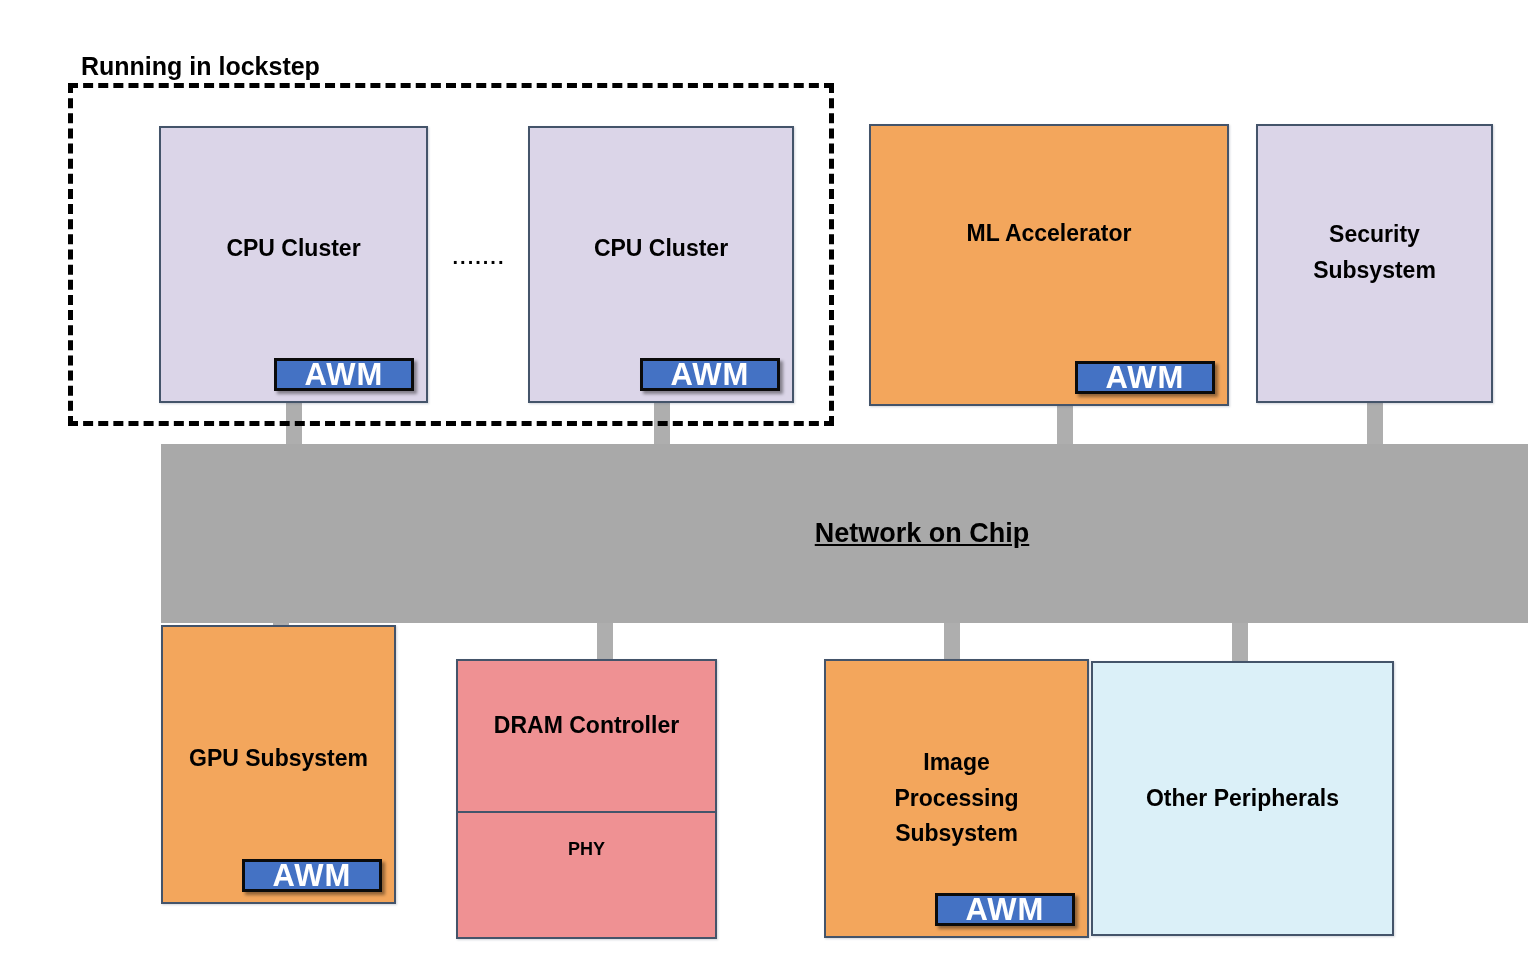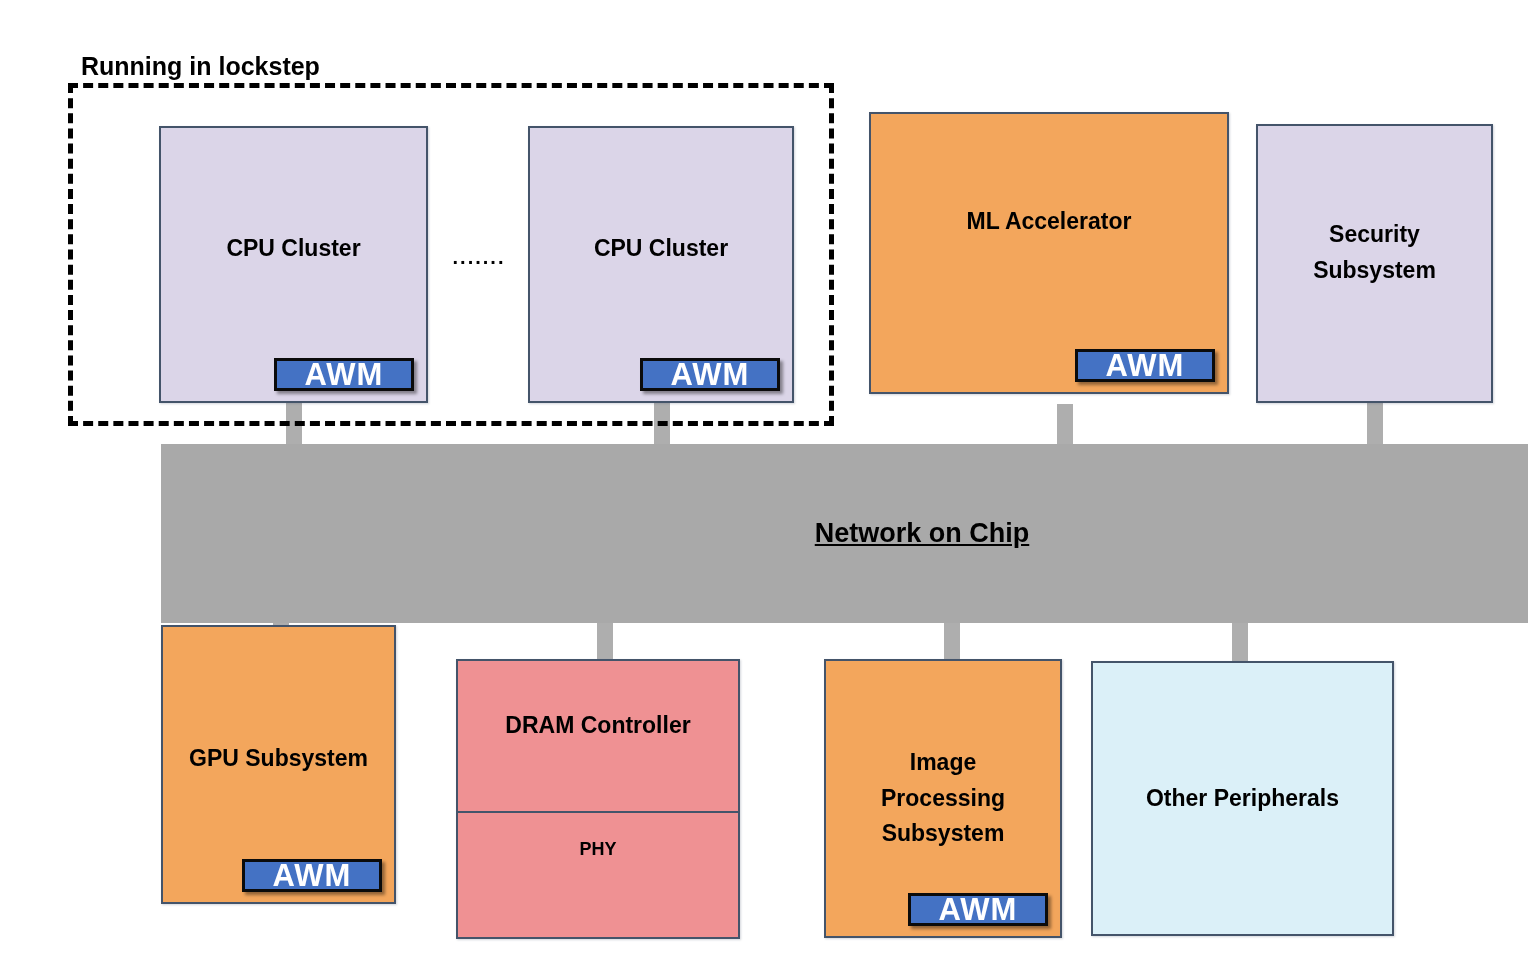--- a/index.html
+++ b/index.html
@@ -128,48 +128,48 @@
     <div class="awm-badge">AWM</div>
   </div>
 
   <div class="dots">.......</div>
 
   <div class="box lavender" style="left:512px;top:110px;width:266px;height:277px;">
     <div class="box-label pb40">CPU Cluster</div>
     <div class="awm-badge">AWM</div>
   </div>
 
-  <div class="box orange" style="left:853px;top:96px;width:360px;height:282px;">
+  <div class="box orange" style="left:853px;top:108px;width:360px;height:282px;">
     <div class="box-label pb70">ML Accelerator</div>
     <div class="awm-badge">AWM</div>
   </div>
 
   <div class="box lavender" style="left:1240px;top:108px;width:237px;height:279px;">
     <div class="box-label pb30 w-narrow">Security Subsystem</div>
   </div>
 
   <div class="noc-bar">
     <div class="noc-label">Network on Chip</div>
   </div>
 
   <div class="box orange" style="left:145px;top:609px;width:235px;height:279px;">
     <div class="box-label pb20">GPU Subsystem</div>
     <div class="awm-badge">AWM</div>
   </div>
 
-  <div class="box pink dram" style="left:440px;top:643px;width:284px;height:280px;">
+  <div class="box pink dram" style="left:440px;top:643px;width:261px;height:280px;">
     <div class="dram-top">
       <div class="box-label">DRAM Controller</div>
     </div>
     <div class="dram-bottom">
       <div class="phy-label">PHY</div>
     </div>
   </div>
 
-  <div class="box orange" style="left:808px;top:643px;width:238px;height:279px;">
+  <div class="box orange" style="left:808px;top:643px;width:265px;height:279px;">
     <div class="box-label w-xnarrow">Image Processing Subsystem</div>
     <div class="awm-badge">AWM</div>
   </div>
 
   <div class="box lightblue" style="left:1075px;top:645px;width:303px;height:275px;">
     <div class="box-label">Other Peripherals</div>
   </div>
 
 </div>
 

